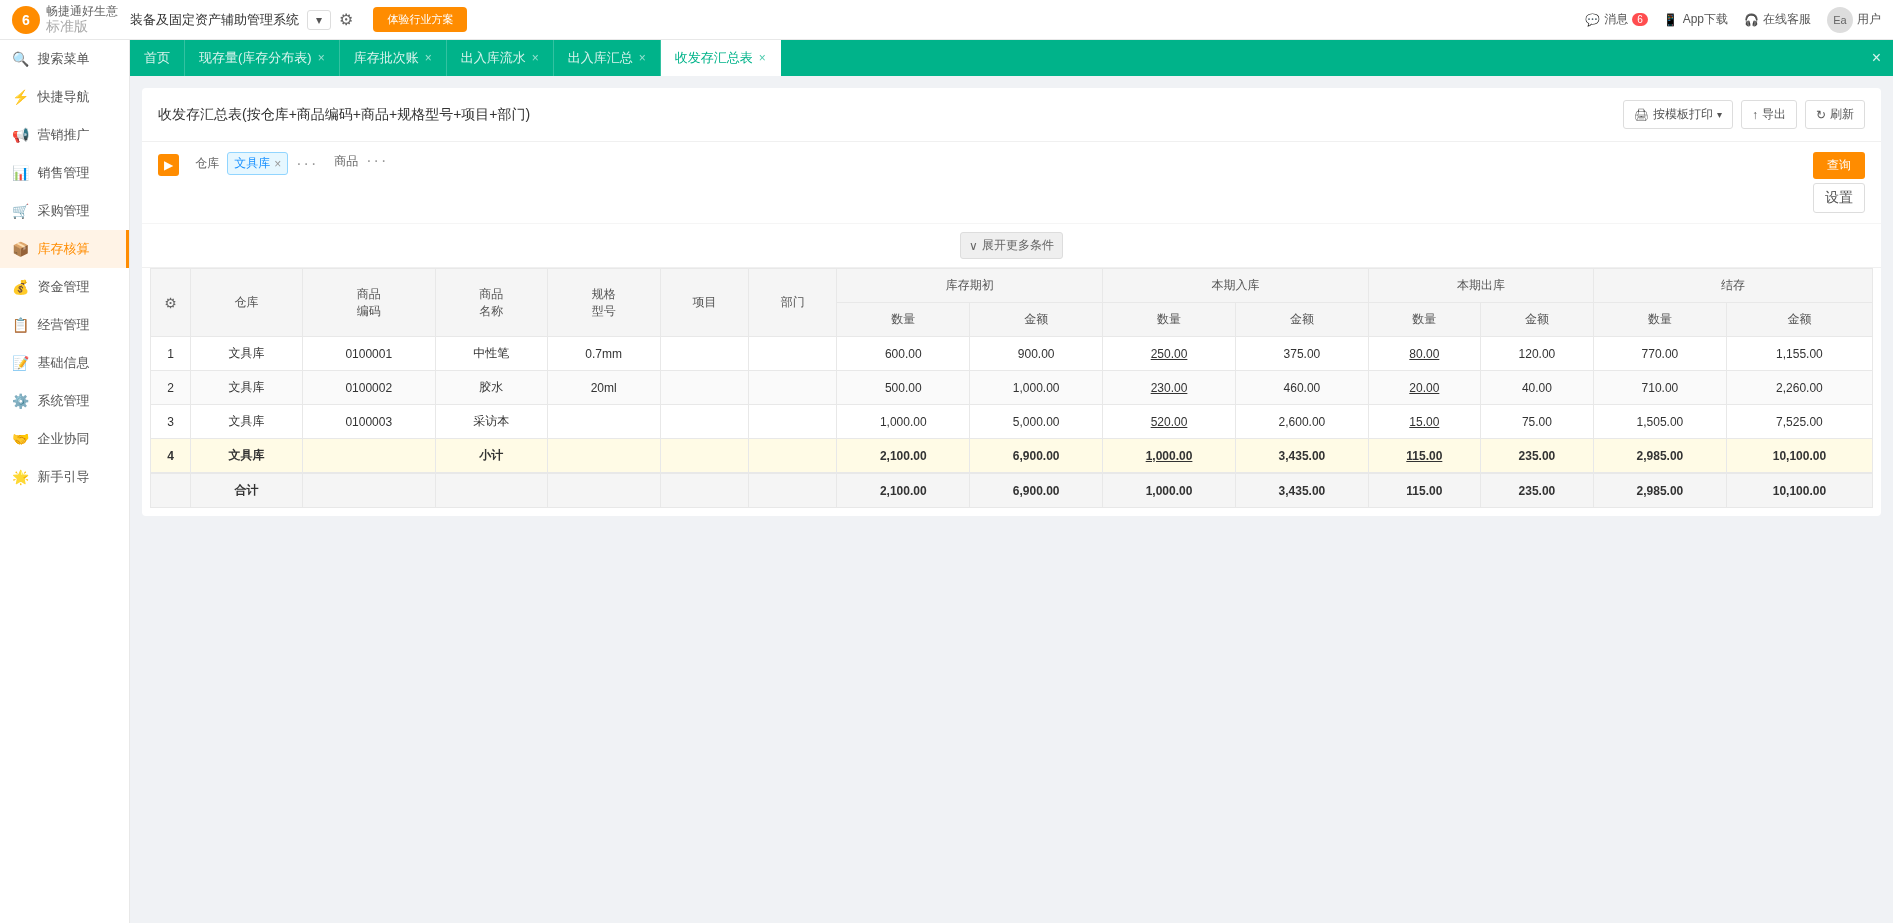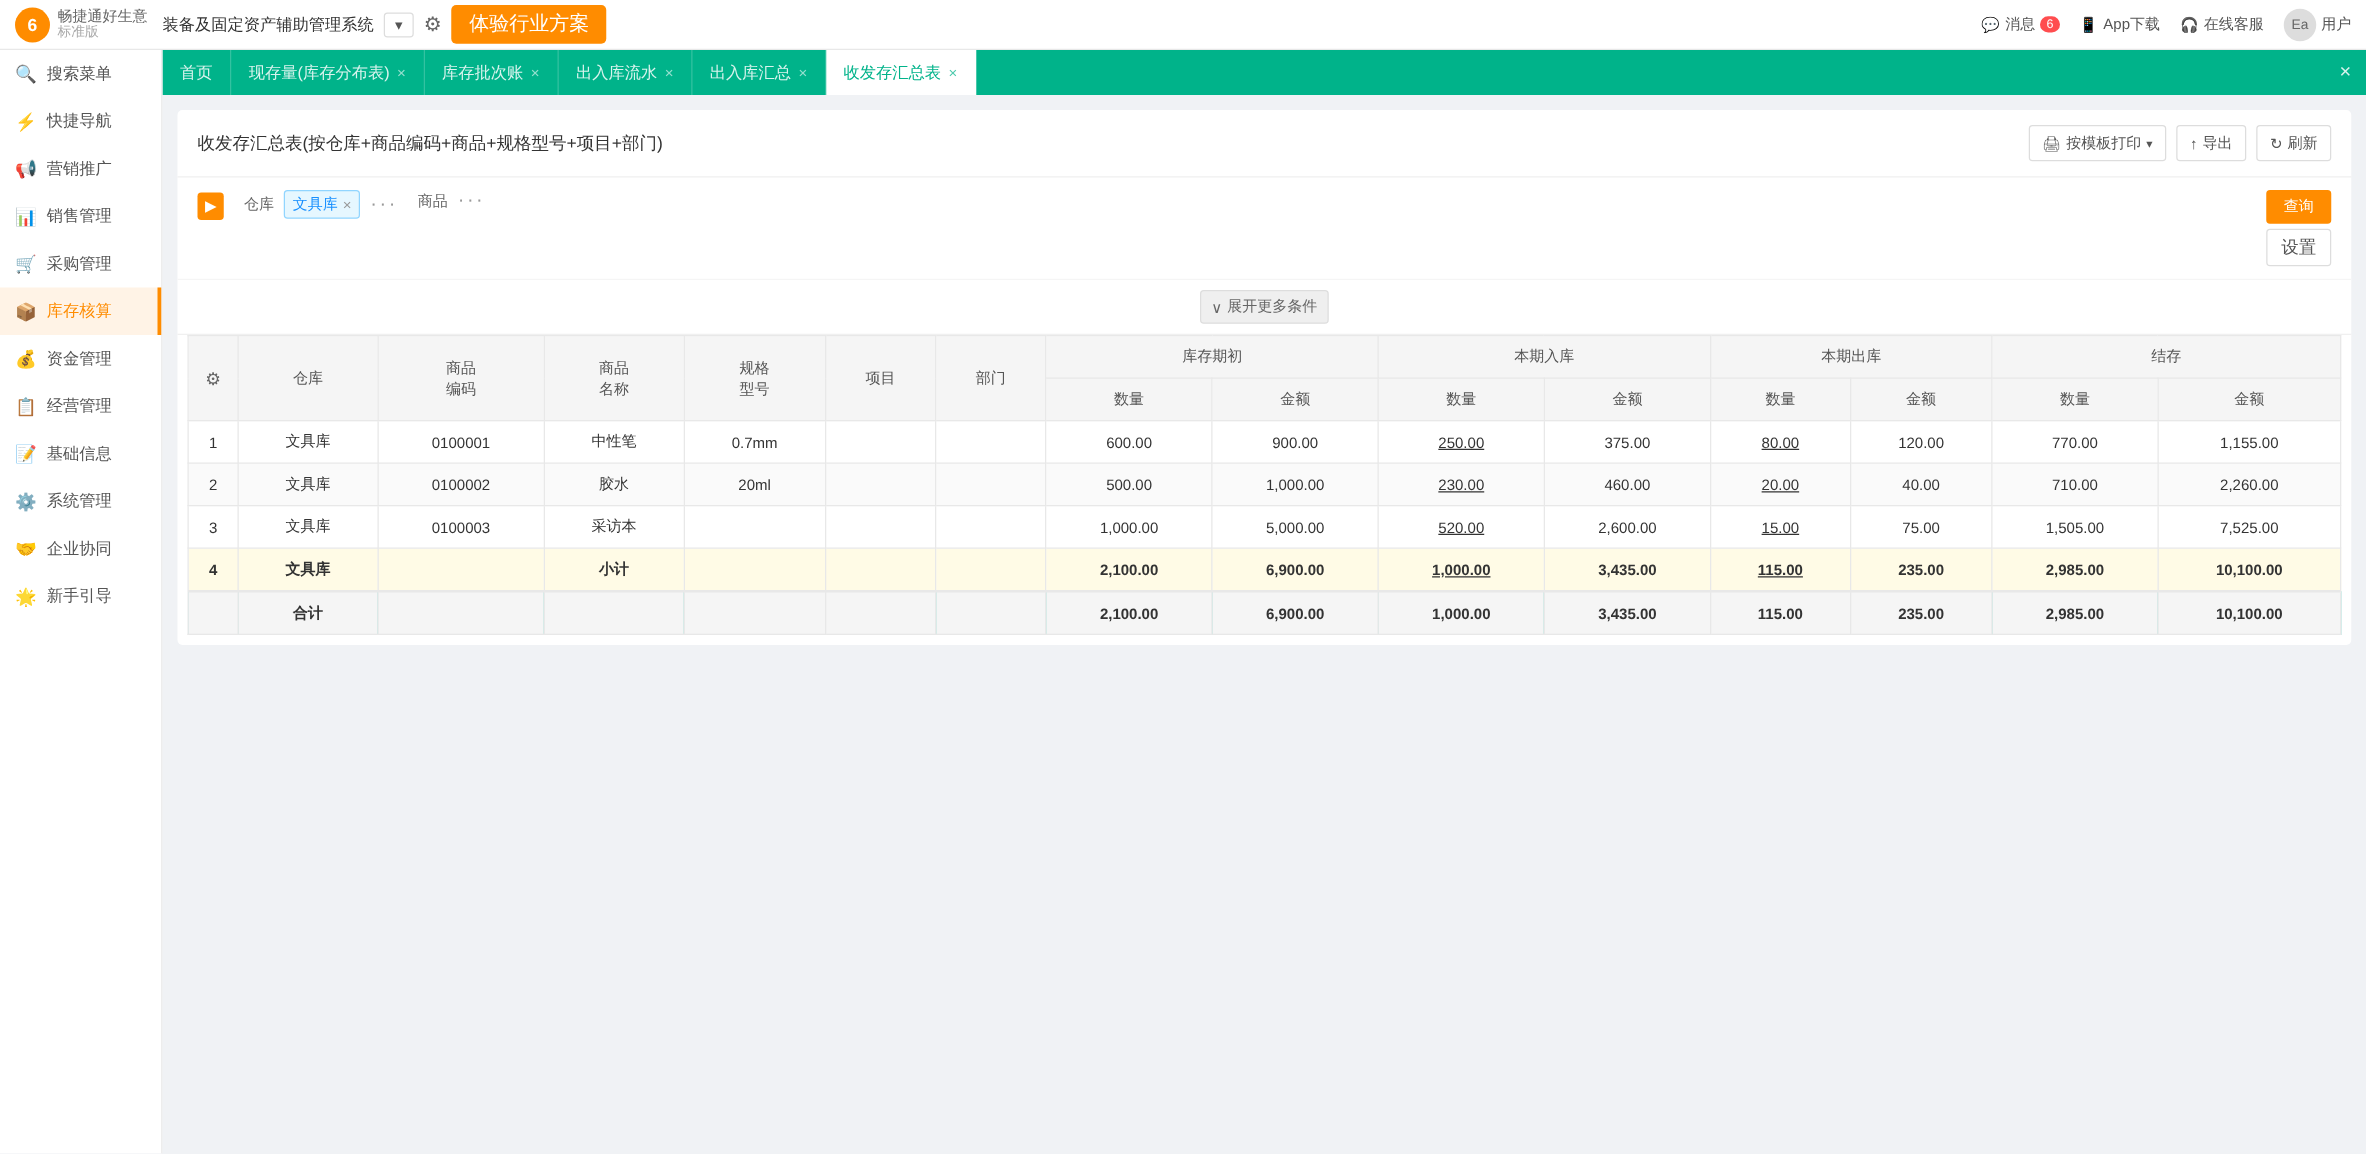--- a/index.html
+++ b/index.html
@@ -14,21 +14,21 @@
     .tab-bar { background: #00b38a; display: flex; align-items: center; height: 36px; flex-shrink: 0; }
     .main-content { flex: 1; background: #f0f2f5; overflow-y: auto; padding: 12px; }
 
     
     .top-bar-logo { display: flex; align-items: center; gap: 6px; margin-right: 12px; }
     .logo-icon { width: 28px; height: 28px; background: #ff8c00; border-radius: 50%; display: flex; align-items: center; justify-content: center; color: white; font-weight: bold; font-size: 14px; }
     .logo-text { font-size: 12px; color: #666; line-height: 1.2; }
     .system-title { font-size: 13px; color: #333; margin-right: 8px; }
     .dropdown-btn { border: 1px solid #ddd; background: #fff; padding: 2px 8px; border-radius: 3px; cursor: pointer; font-size: 12px; color: #555; }
     .gear-btn { background: none; border: none; cursor: pointer; color: #666; font-size: 16px; margin: 0 8px; }
-    .trial-btn { background: #ff8c00; color: white; border: none; border-radius: 4px; padding: 5px 14px; cursor: pointer; font-size: 16px; }
+    .trial-btn { background: #ff8c00; color: white; border: none; border-radius: 4px; padding: 5px 14px; cursor: pointer; font-size: 11px; margin-left: 12px; }
     .top-bar-right { margin-left: auto; display: flex; align-items: center; gap: 16px; }
     .top-bar-item { display: flex; align-items: center; gap: 4px; cursor: pointer; color: #555; font-size: 12px; }
     .badge { background: #ff4d4f; color: white; border-radius: 8px; padding: 1px 5px; font-size: 10px; }
     .user-avatar { width: 26px; height: 26px; background: #ddd; border-radius: 50%; display: flex; align-items: center; justify-content: center; font-size: 11px; color: #666; }
     .sidebar-item { display: flex; align-items: center; gap: 8px; padding: 10px 12px; cursor: pointer; color: #555; font-size: 13px; }
     .sidebar-item.active { background: #fff3e6; color: #ff8c00; border-right: 3px solid #ff8c00; }
     .sidebar-icon { font-size: 14px; }
 
     
     .tab { display: flex; align-items: center; padding: 0 14px; height: 36px; color: rgba(255,255,255,0.85); cursor: pointer; font-size: 13px; gap: 6px; border-right: 1px solid rgba(255,255,255,0.2); }
@@ -80,21 +80,21 @@
 
 <div class="app-container">
 
   <div class="top-bar">
     <div class="top-bar-logo">
       <div class="logo-icon">
         <span>6</span>
       </div>
       <div class="logo-text">
         <div>畅捷通好生意</div>
-        <div style="font-size:11px;color:#aaa;">标准版</div>
+        <div style="font-size:14px;color:#aaa;">标准版</div>
       </div>
     </div>
     <span class="system-title">装备及固定资产辅助管理系统</span>
     <button class="dropdown-btn">▾</button>
     <button class="gear-btn">⚙</button>
     <button class="trial-btn">体验行业方案</button>
     <div class="top-bar-right">
       <div class="top-bar-item">
         <span>💬</span>
         <span>消息</span>

